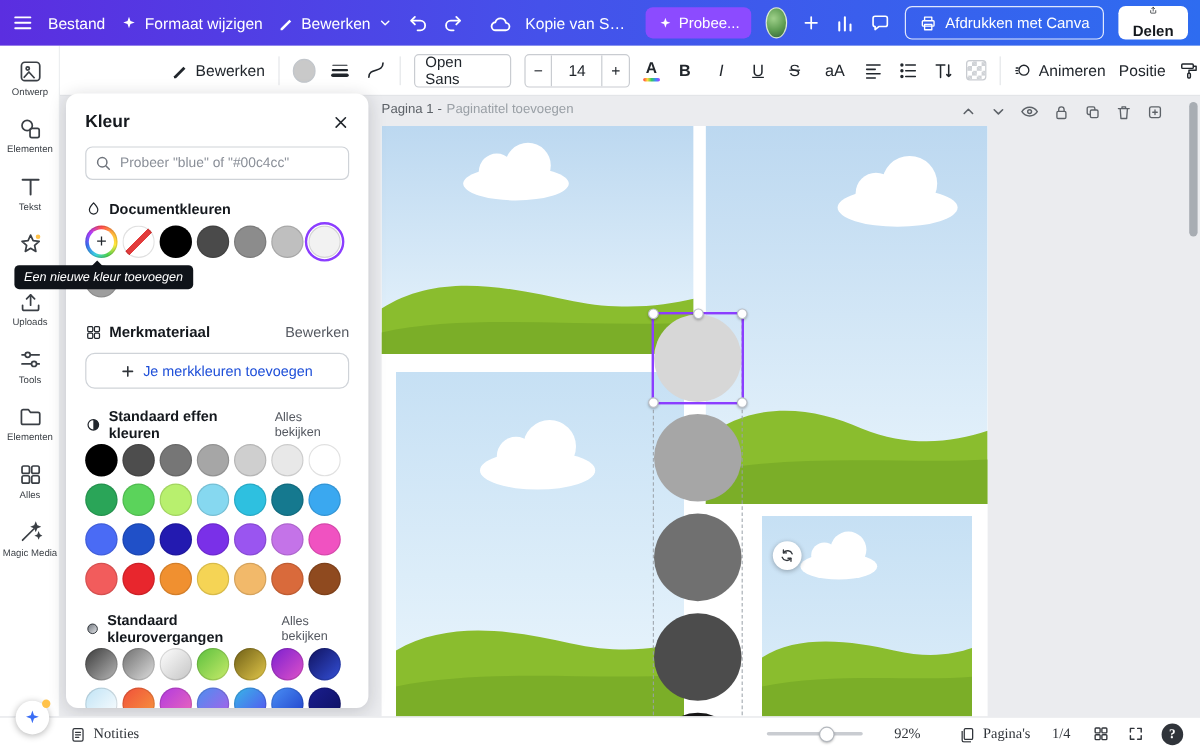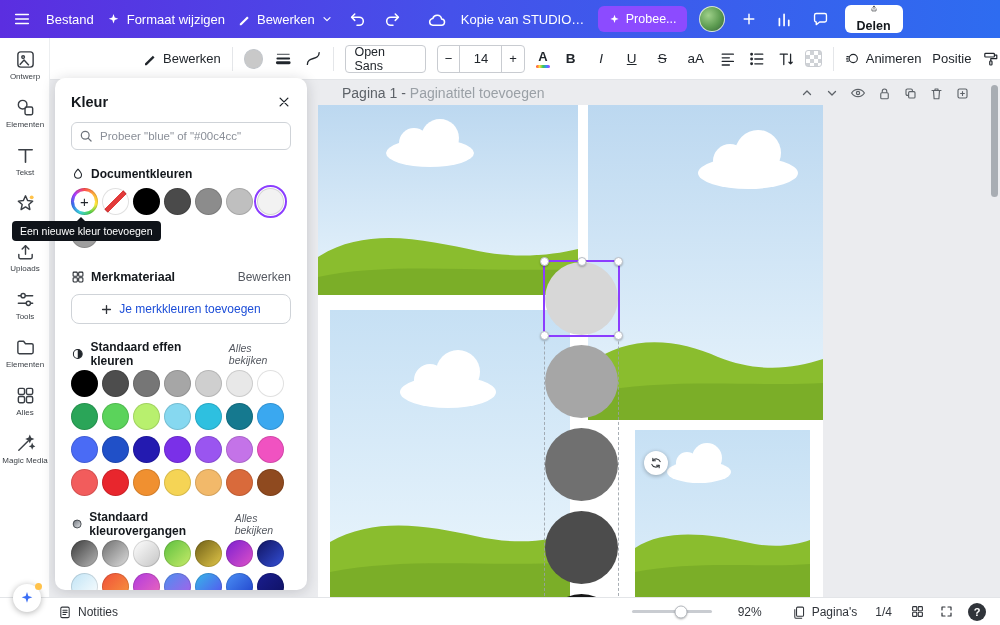--- a/index.html
+++ b/index.html
@@ -58,65 +58,65 @@
     box-shadow:0 2px 14px rgba(20,24,31,.18); z-index:30; padding:14px 16px; overflow:hidden; }
   .cp-head { display:flex; align-items:center; justify-content:space-between; height:20px; }
   .cp-head b { font-size:14.5px; color:#14181d; }
   .cp-search { position:relative; margin-top:10px; }
   .cp-search input { width:100%; height:28px; border:1px solid #cfd3d8; border-radius:6px; padding:0 8px 0 28px;
     font-size:11.5px; color:#30343a; outline:none; font-family:"Liberation Sans",sans-serif; }
   .cp-search input::placeholder { color:#8a8f98; }
   .cp-search .mag { position:absolute; left:8px; top:7px; }
   .sec-head { display:flex; align-items:center; gap:6px; height:16px; }
   .sec-head b { font-size:12px; color:#14181d; }
-  .sec-head .right { margin-left:auto; font-size:10.5px; color:#545860; cursor:pointer;font-style:italic; }
+  .sec-head .right { margin-left:auto; font-size:10.5px; color:#545860; cursor:pointer; }
   .sw-row { display:flex; gap:4px; }
   .swatch { width:27px; height:27px; border-radius:50%; box-shadow:inset 0 0 0 1px rgba(0,0,0,.12); cursor:pointer; flex:0 0 27px; }
   .swatch-fill { display:contents; }
   .sw-add { position:relative; background:conic-gradient(#ff4d4d,#ffb13b,#ffe83b,#4fd34f,#3bd0e0,#3b6cf0,#b03bff,#ff4d4d); }
   .sw-add::after { content:""; position:absolute; inset:3px; border-radius:50%; background:#fff; }
   .sw-add .plus { position:absolute; inset:0; z-index:1; display:flex; align-items:center; justify-content:center;
     font-size:15px; color:#21262c; }
   .sw-none { background:linear-gradient(135deg,#fff 44%,#e23b3b 44%,#e23b3b 56%,#fff 56%); }
   .sw-selected { outline:2px solid #8b3dff; outline-offset:1px; }
   .brand-row { display:flex; align-items:center; gap:6px; margin-top:20px; height:18px; }
   .brand-row b { font-size:12.5px; color:#14181d; }
   .brand-row .edit { margin-left:auto; font-size:12px; color:#545860; cursor:pointer; }
   .brand-btn { margin-top:8px; height:30px; border:1px solid #cfd3d8; border-radius:8px; display:flex; align-items:center;
     justify-content:center; gap:7px; font-size:12px; color:#1d4ed8; cursor:pointer; background:#fff; width:100%;
     font-family:"Liberation Sans",sans-serif; }
   .grid-rows { margin-top:8px; display:flex; flex-direction:column; gap:6px; }
 
   
   .tooltip { position:absolute; left:12px; top:221px; background:#0f1319; color:#fff; font-size:10.5px;
-    padding:4px 8px; border-radius:4px; z-index:60; white-space:nowrap; }
+    padding:4px 8px; border-radius:4px; z-index:60; white-space:nowrap;font-style:italic; }
   .tooltip::before { content:""; position:absolute; top:-4px; left:64px; border-left:5px solid transparent;
     border-right:5px solid transparent; border-bottom:5px solid #0f1319; }
 
   
   .canvas { position:absolute; left:50px; top:80px; right:0; bottom:28px; background:#ebecef; overflow:hidden; z-index:5; }
-  .page-head { position:absolute; left:268px; top:5px; right:30px; display:flex; font-size:14px;margin-left:24px; }
+  .page-head { position:absolute; left:268px; top:5px; right:30px; display:flex; font-size:11px; }
   .page-head .ph-icons { margin-left:auto; display:flex; align-items:center; gap:11px; color:#5d6268; }
   .page-head .ph-icons > * { cursor:pointer; }
   .ph-prefix { color:#5d6268; }
   .ph-placeholder { color:#9aa0a6; margin-left:4px; cursor:text; }
   .page { position:absolute; left:268px; top:25px; width:505px; height:600px; background:#fff; }
   .tile { position:absolute; cursor:pointer; }
   .guide { position:absolute; width:0; border-left:1.5px dashed #9aa1a8; opacity:.85; }
   .circ { position:absolute; width:73px; height:73px; border-radius:50%; cursor:pointer; }
   .selbox { position:absolute; left:225px; top:155px; width:77px; height:77px; border:2px solid #8b3dff; }
   .handle { position:absolute; width:9px; height:9px; background:#fff; border:1px solid #b9bec6; border-radius:50%;
     box-shadow:0 1px 2px rgba(0,0,0,.25); cursor:pointer; }
   .rot-handle { position:absolute; left:326px; top:346px; width:24px; height:24px; background:#fff; border-radius:50%;
     box-shadow:0 1px 4px rgba(0,0,0,.3); display:flex; align-items:center; justify-content:center; cursor:pointer; }
   .scroll-thumb { position:absolute; right:2px; top:5px; width:7px; height:112px; background:#a8adb3; border-radius:4px; cursor:pointer; }
 
   
   .bottombar { position:absolute; left:0; right:0; bottom:0; height:28px; background:#fff; border-top:1px solid #e3e5e8;
-    display:flex; align-items:center; padding:0 14px 0 58px; font-size:12px; color:#30343a; z-index:40; }
+    display:flex; align-items:center; padding:0 14px 0 58px; font-size:12px; color:#30343a; z-index:40;font-family:Liberation Serif, serif; }
   .bb-chip { display:flex; align-items:center; gap:6px; cursor:pointer; }
   .zoom-slider { position:relative; width:80px; height:3px; background:#c9ccd1; border-radius:2px; margin-left:auto; cursor:pointer; }
   .zoom-knob { position:absolute; left:62%; top:50%; transform:translate(-50%,-50%); width:13px; height:13px; background:#fff;
     border:1px solid #b4b8be; border-radius:50%; box-shadow:0 1px 2px rgba(0,0,0,.25); }
   .help-circle { width:18px; height:18px; border-radius:50%; background:#30343a; color:#fff; font-size:11px; font-weight:bold;
     display:flex; align-items:center; justify-content:center; cursor:pointer; }
 
   
   .assistant { position:absolute; left:13px; top:584px; width:28px; height:28px; border-radius:50%; background:#fff;
     box-shadow:0 1px 6px rgba(0,0,0,.3); display:flex; align-items:center; justify-content:center; z-index:80; cursor:pointer; }
@@ -179,20 +179,28 @@
   </div>
   <div class="tb-iconbtn">
     <svg width="17" height="17" viewBox="0 0 20 20" stroke="#fff" stroke-width="2" fill="none" stroke-linecap="round">
         <path d="M4 17V9M9.5 17V4M15 17v-6"></path>
       </svg>
   </div>
   <div class="tb-iconbtn">
     <svg width="17" height="17" viewBox="0 0 20 20" stroke="#fff" stroke-width="1.6" fill="none" stroke-linejoin="round">
         <path d="M3 5a2 2 0 0 1 2-2h10a2 2 0 0 1 2 2v6a2 2 0 0 1-2 2H9l-4 3v-3H5a2 2 0 0 1-2-2z"></path>
       </svg>
+  </div>
+  <div class="btn-outline" style="margin-left:auto">
+    <svg width="15" height="15" viewBox="0 0 20 20" stroke="#fff" stroke-width="1.5" fill="none" stroke-linejoin="round">
+        <path d="M6 7V3h8v4"></path>
+        <rect x="3.5" y="7" width="13" height="6" rx="1"></rect>
+        <path d="M6 11h8v6H6z"></path>
+      </svg>
+    <span>Afdrukken met Canva</span>
   </div>
   <div class="btn-share">
     <svg width="14" height="14" viewBox="0 0 20 20" stroke="#14181d" stroke-width="1.7" fill="none" stroke-linecap="round" stroke-linejoin="round">
         <path d="M10 12V3"></path>
         <path d="M6.5 6.5L10 3l3.5 3.5"></path>
         <path d="M4 11v5a1 1 0 0 0 1 1h10a1 1 0 0 0 1-1v-5"></path>
       </svg>
     <span>Delen</span>
   </div>
 </div>

